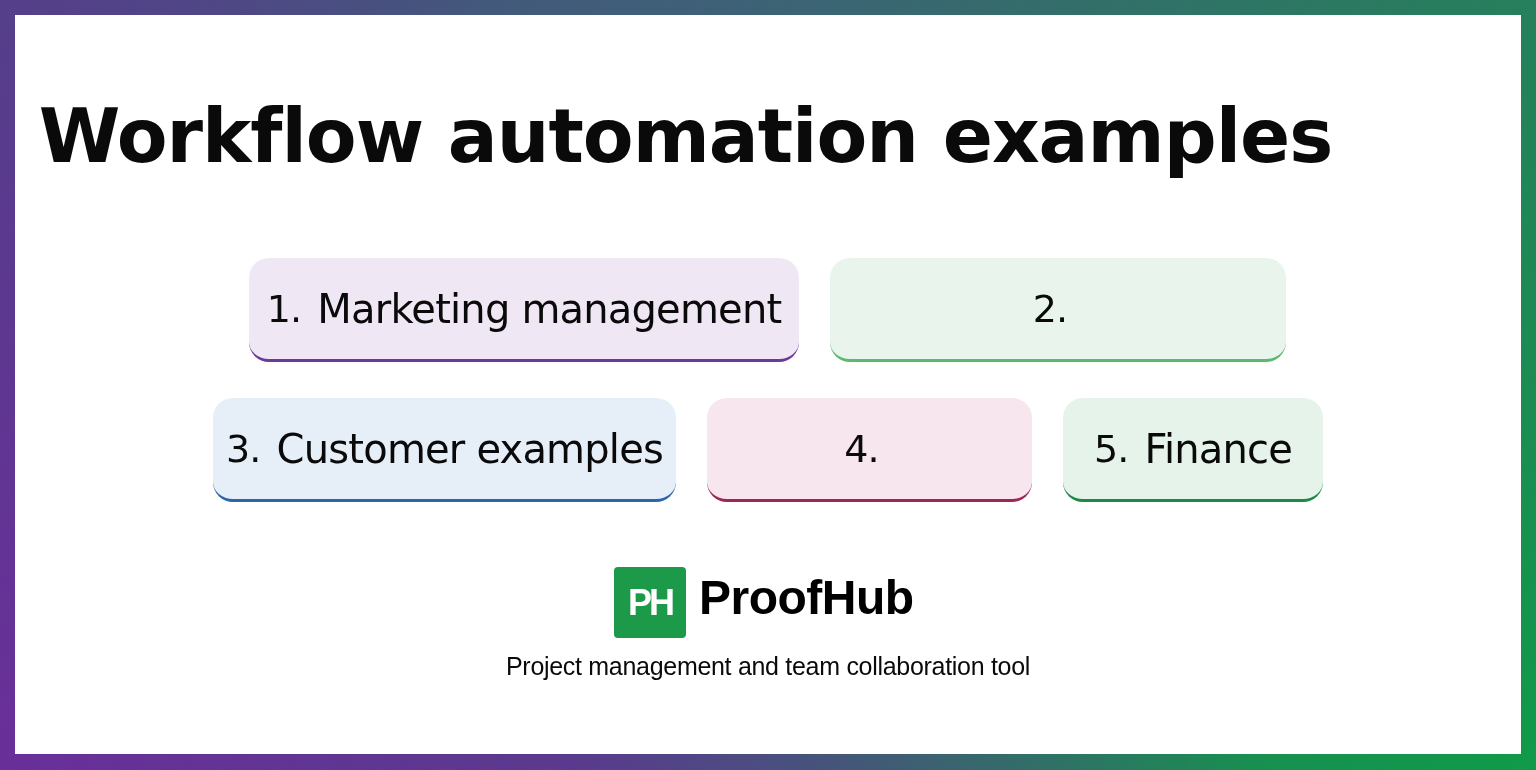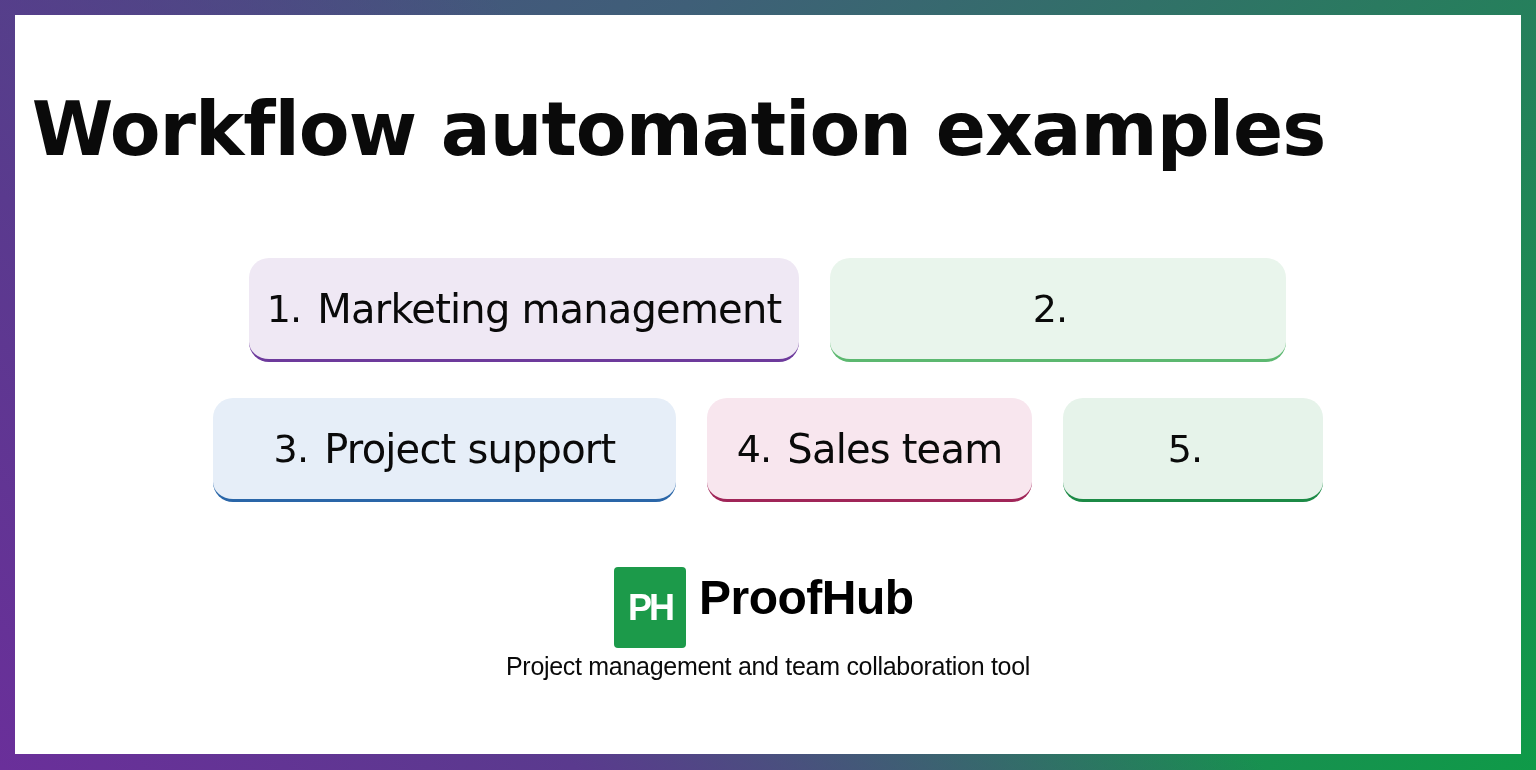--- a/index.html
+++ b/index.html
@@ -16,37 +16,37 @@
     background: linear-gradient(45deg, #6a2f9a 0%, #5a3a8e 25%, rgba(90,58,142,0) 55%);
   }
   .canvas {
     position: absolute; left: 15px; top: 15px; width: 1506px; height: 739px;
     background: #ffffff;
   }
   .title {
     position: absolute; left: 0; top: 92px; width: 1357px; text-align: center;
     font-family: "DejaVu Sans", sans-serif; font-weight: bold;
     font-size: 74px; letter-spacing: -1px; color: #0a0a0a; line-height: 1;
-    margin: 0;
+    margin: 7px;
   }
   .pill {
     position: absolute; height: 104px; border-radius: 20px;
     box-sizing: border-box; display: flex; align-items: center; justify-content: center;
     font-family: "DejaVu Sans", sans-serif; font-size: 40px; color: #0a0a0a;
     letter-spacing: -0.8px; white-space: nowrap;
   }
   .pill .num { margin-right: 16px; font-size: 38px; }
   .p1 { left: 249px; top: 258px; width: 550px; background: #efe8f4; border-bottom: 3px solid #6d3a9c; }
   .p2 { left: 830px; top: 258px; width: 456px; background: #e9f5ec; border-bottom: 3px solid #5cb870; }
   .p3 { left: 213px; top: 398px; width: 463px; background: #e6eef8; border-bottom: 3px solid #2a66a8; }
   .p4 { left: 707px; top: 398px; width: 325px; background: #f8e6ee; border-bottom: 3px solid #a02558; }
   .p5 { left: 1063px; top: 398px; width: 260px; background: #e6f3ea; border-bottom: 3px solid #1c8a46; }
 
   .logo-box {
-    position: absolute; left: 614px; top: 567px; width: 72px; height: 81px;
+    position: absolute; left: 614px; top: 567px; width: 72px; height: 71px;
     background: #1c9a4a; border-radius: 4px;
     display: flex; align-items: center; justify-content: center;
     color: #ffffff; font-family: "Liberation Sans", sans-serif; font-weight: bold;
     font-size: 36px; letter-spacing: -3px;
   }
   .brand-name {
     position: absolute; left: 699px; top: 574px;
     font-family: "Liberation Sans", sans-serif; font-weight: bold;
     font-size: 48px; color: #000000; line-height: 1; letter-spacing: -0.5px;
   }
@@ -66,27 +66,27 @@
 
 <div class="pill p1">
   <span class="num">1.</span>
   <span>Marketing management</span>
 </div>
 <div class="pill p2">
   <span class="num">2.</span>
 </div>
 <div class="pill p3">
   <span class="num">3.</span>
-  <span>Project support</span>
+  <span>Customer examples</span>
 </div>
 <div class="pill p4">
   <span class="num">4.</span>
-  <span>Sales team</span>
 </div>
 <div class="pill p5">
   <span class="num">5.</span>
+  <span>Finance</span>
 </div>
 
 <div class="logo-box">
   <span>PH</span>
 </div>
 <div class="brand-name">ProofHub</div>
 <div class="tagline">Project management and team collaboration tool</div>
 
 </body></html>

